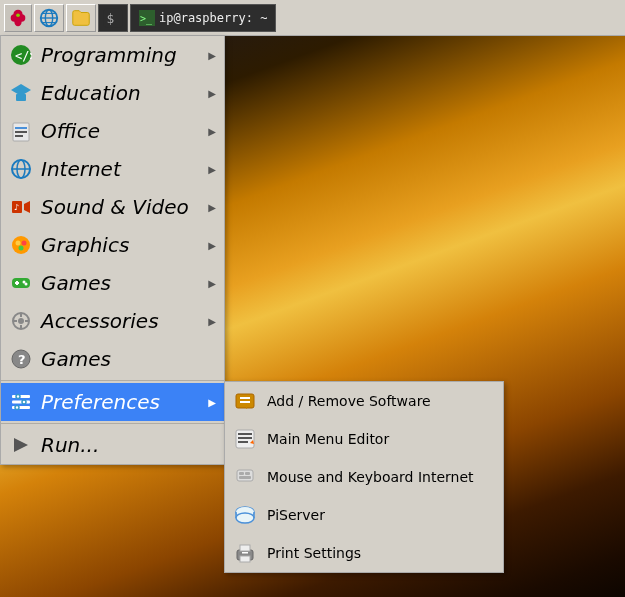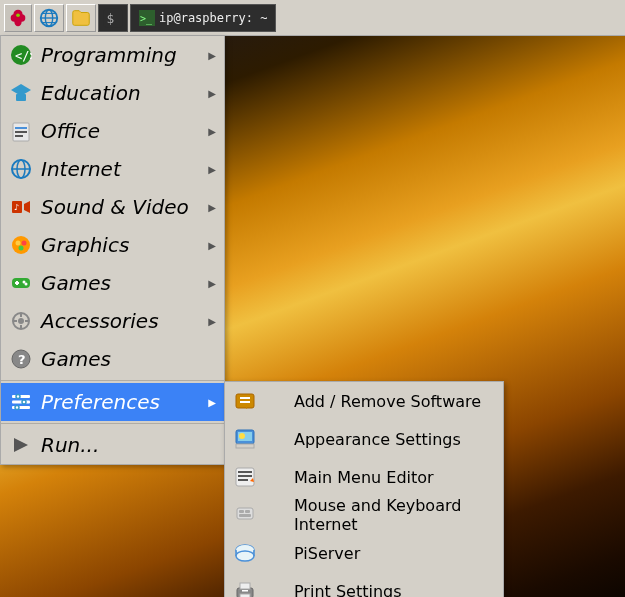--- a/index.html
+++ b/index.html
@@ -162,22 +162,21 @@
       height: 24px;
       margin-right: 10px;
       display: flex;
       align-items: center;
       justify-content: center;
       flex-shrink: 0;
       font-size: 16px;
     }
 
     .sub-menu-item .item-label {
-      font-size: 16px;
-      margin-left: 27px;
+      font-size: 14px;
     }
 
     
     .svg-icon {
       width: 22px;
       height: 22px;
     }
 
     
     .taskbar-raspberry {
@@ -384,31 +383,20 @@
       <svg width="22" height="22" viewBox="0 0 22 22">
         <rect x="2" y="4" width="18" height="14" rx="2" fill="#cc8800" stroke="#aa6600" stroke-width="1"></rect>
         <rect x="6" y="7" width="10" height="2" fill="white"></rect>
         <rect x="6" y="11" width="10" height="2" fill="white"></rect>
         <text x="9" y="19" font-size="8" fill="#cc8800">+</text>
       </svg>
     </div>
     <span class="item-label">Add / Remove Software</span>
   </div>
 
-  <div class="sub-menu-item">
-    <div class="item-icon">
-      <svg width="22" height="22" viewBox="0 0 22 22">
-        <rect x="2" y="2" width="18" height="14" rx="2" fill="#4a90d9" stroke="#2a70b9" stroke-width="1"></rect>
-        <rect x="2" y="16" width="18" height="4" fill="#d4d0c8" stroke="#aaa" stroke-width="1"></rect>
-        <rect x="4" y="4" width="14" height="9" fill="#87ceeb"></rect>
-        <circle cx="8" cy="8" r="3" fill="#ffdd44"></circle>
-      </svg>
-    </div>
-    <span class="item-label">Appearance Settings</span>
-  </div>
 
   <div class="sub-menu-item">
     <div class="item-icon">
       <svg width="22" height="22" viewBox="0 0 22 22">
         <rect x="2" y="2" width="18" height="18" rx="2" fill="#eee" stroke="#aaa"></rect>
         <rect x="4" y="5" width="14" height="2" fill="#555"></rect>
         <rect x="4" y="9" width="14" height="2" fill="#555"></rect>
         <rect x="4" y="13" width="10" height="2" fill="#555"></rect>
         <path d="M16,15 L19,12 L20,16 Z" fill="#ff6600"></path>
       </svg>

